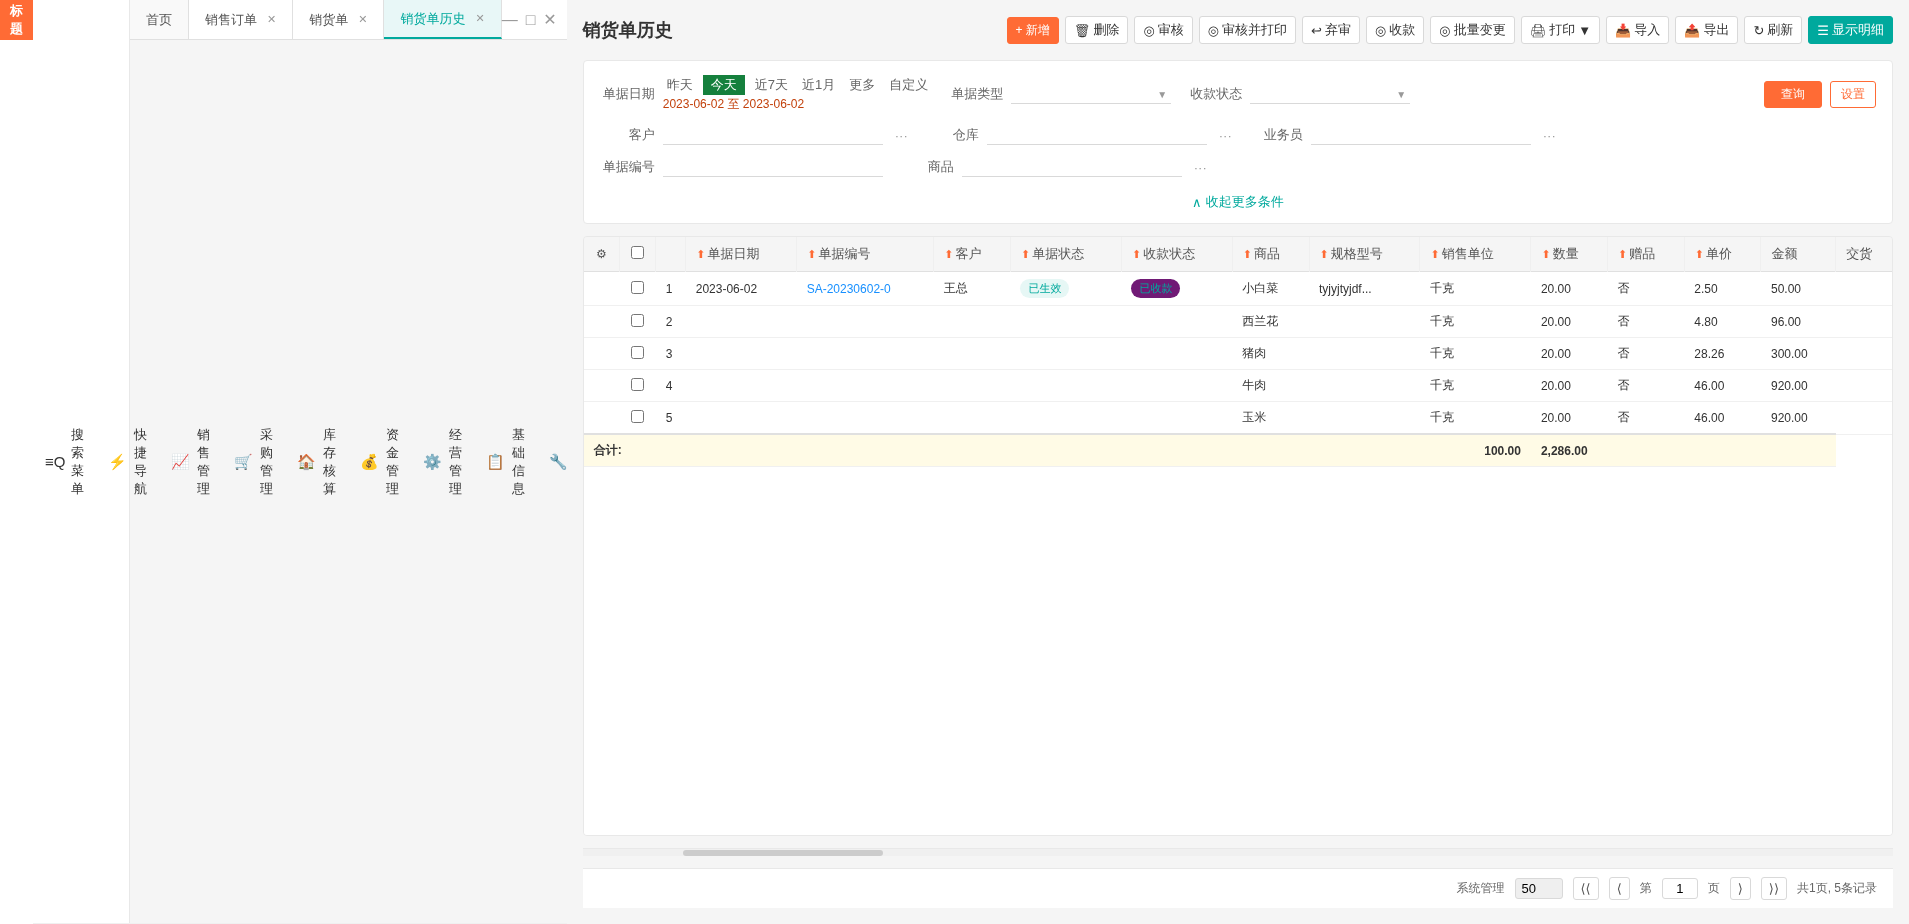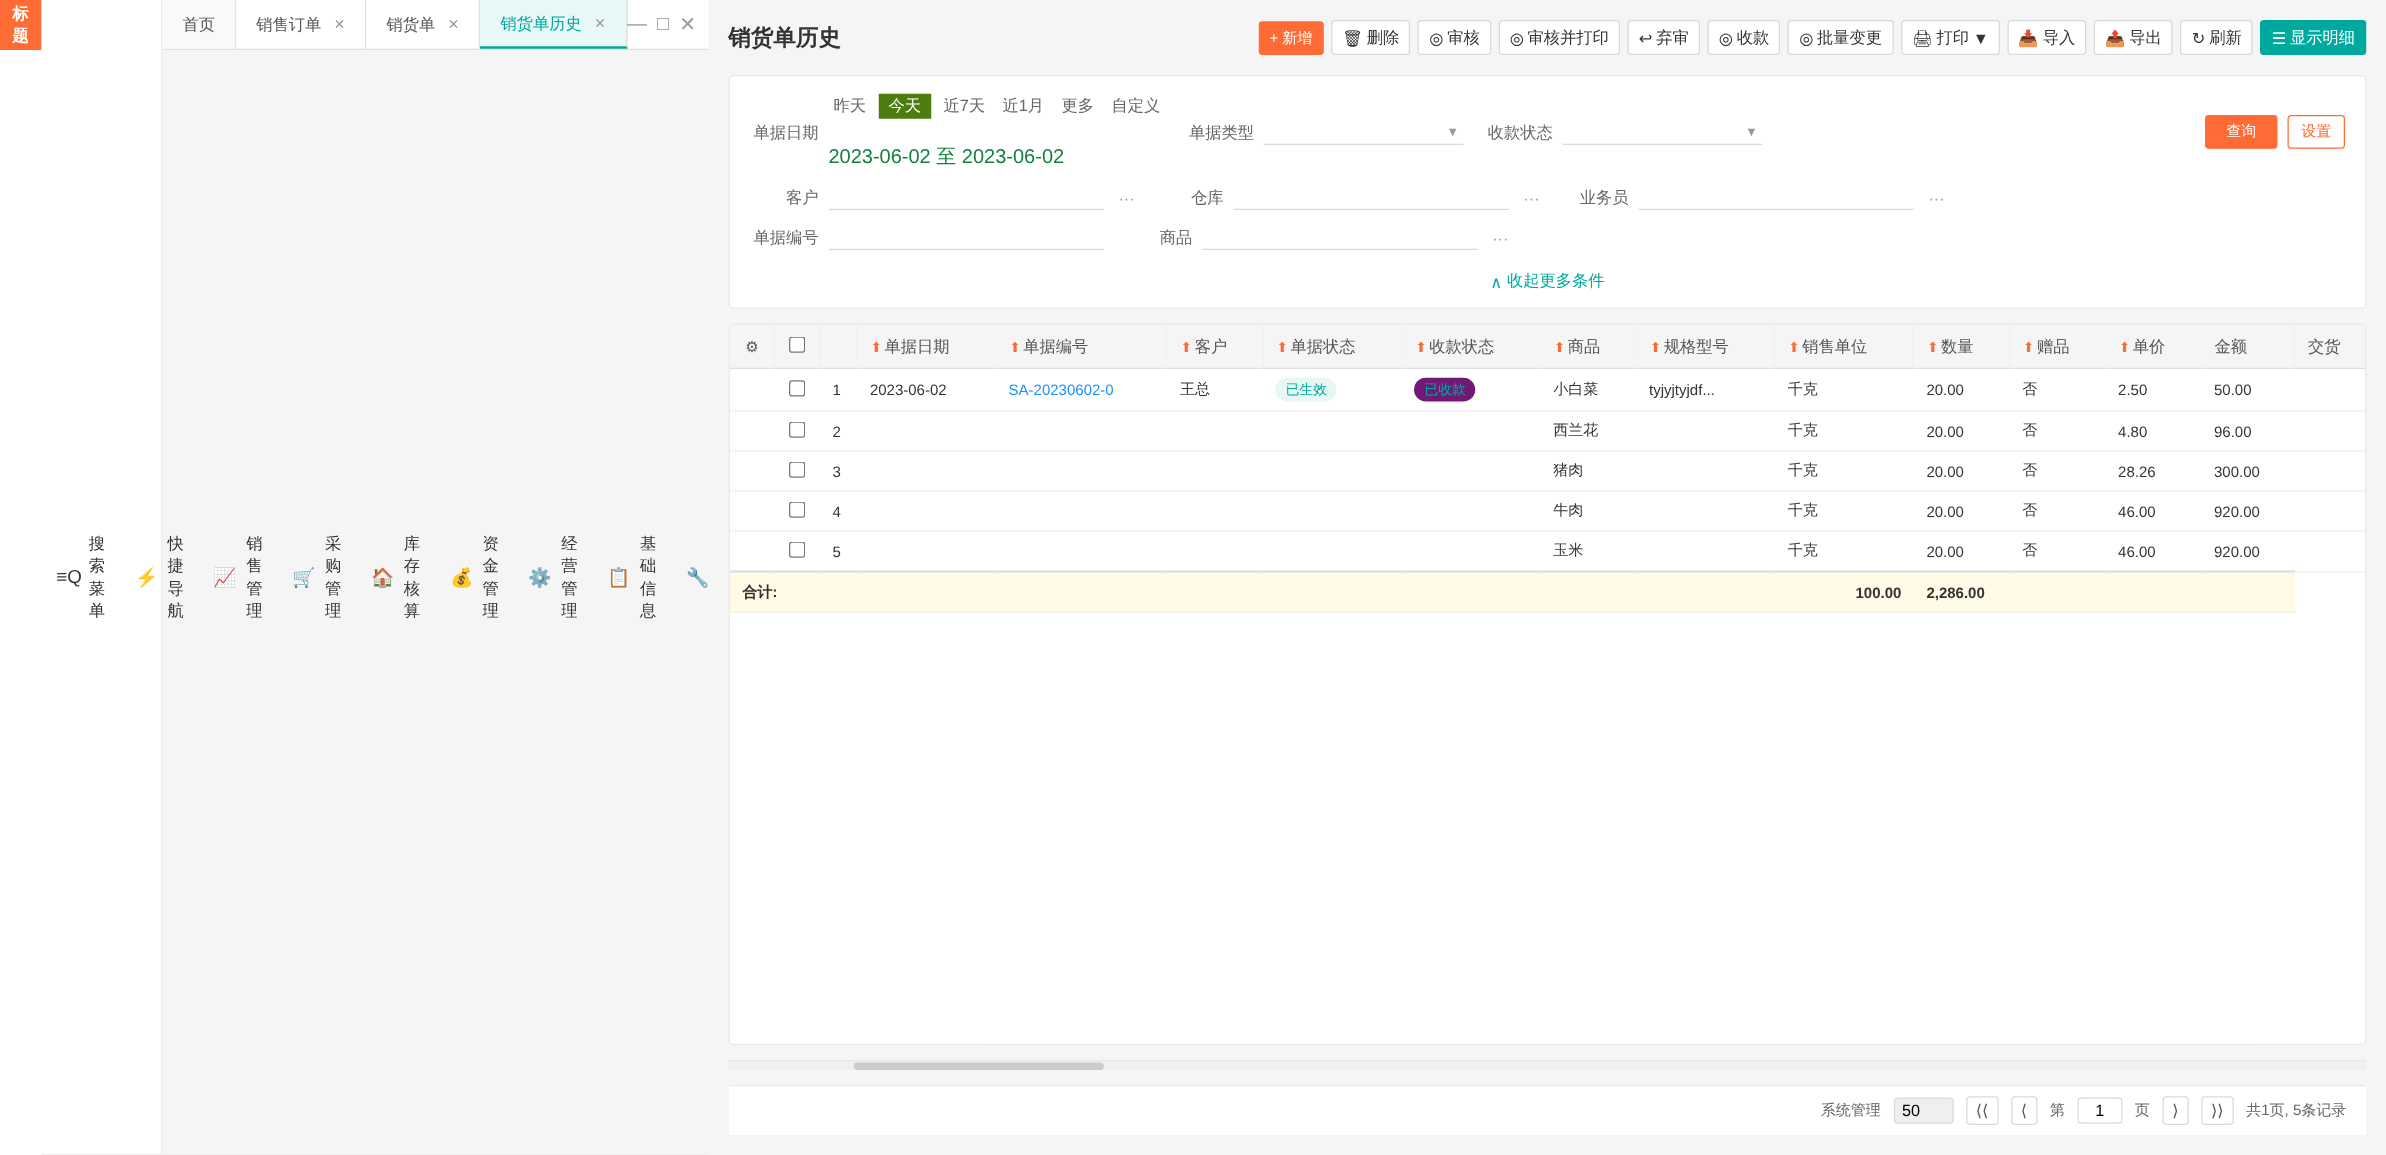--- a/index.html
+++ b/index.html
@@ -150,22 +150,22 @@
       padding: 2px 4px;
       width: 160px;
       outline: none;
       background: transparent;
       color: #333;
     }
     .filter-input-wide { width: 220px; }
     .filter-dots { color: #999; cursor: pointer; margin-left: 4px; }
     .date-shortcuts { display: flex; align-items: center; gap: 6px; font-size: 12px; color: #666; }
     .date-shortcut { cursor: pointer; padding: 1px 4px; border-radius: 2px; }
-    .date-shortcut.active { background: #4d7c0f; color: #fff; border-radius: 0; padding: 1px 8px; }
-    .date-range { color: #15803d; font-size: 16px; margin-top: 20px; }
+    .date-shortcut.active { background: #15803d; color: #fff; border-radius: 0; padding: 1px 8px; }
+    .date-range { color: #c2410c; font-size: 12px; margin-top: 1px; }
     .select-wrapper {
       position: relative;
       display: inline-block;
     }
     .filter-select {
       border: none;
       border-bottom: 1px solid #d9d9d9;
       padding: 2px 20px 2px 4px;
       width: 160px;
       outline: none;

